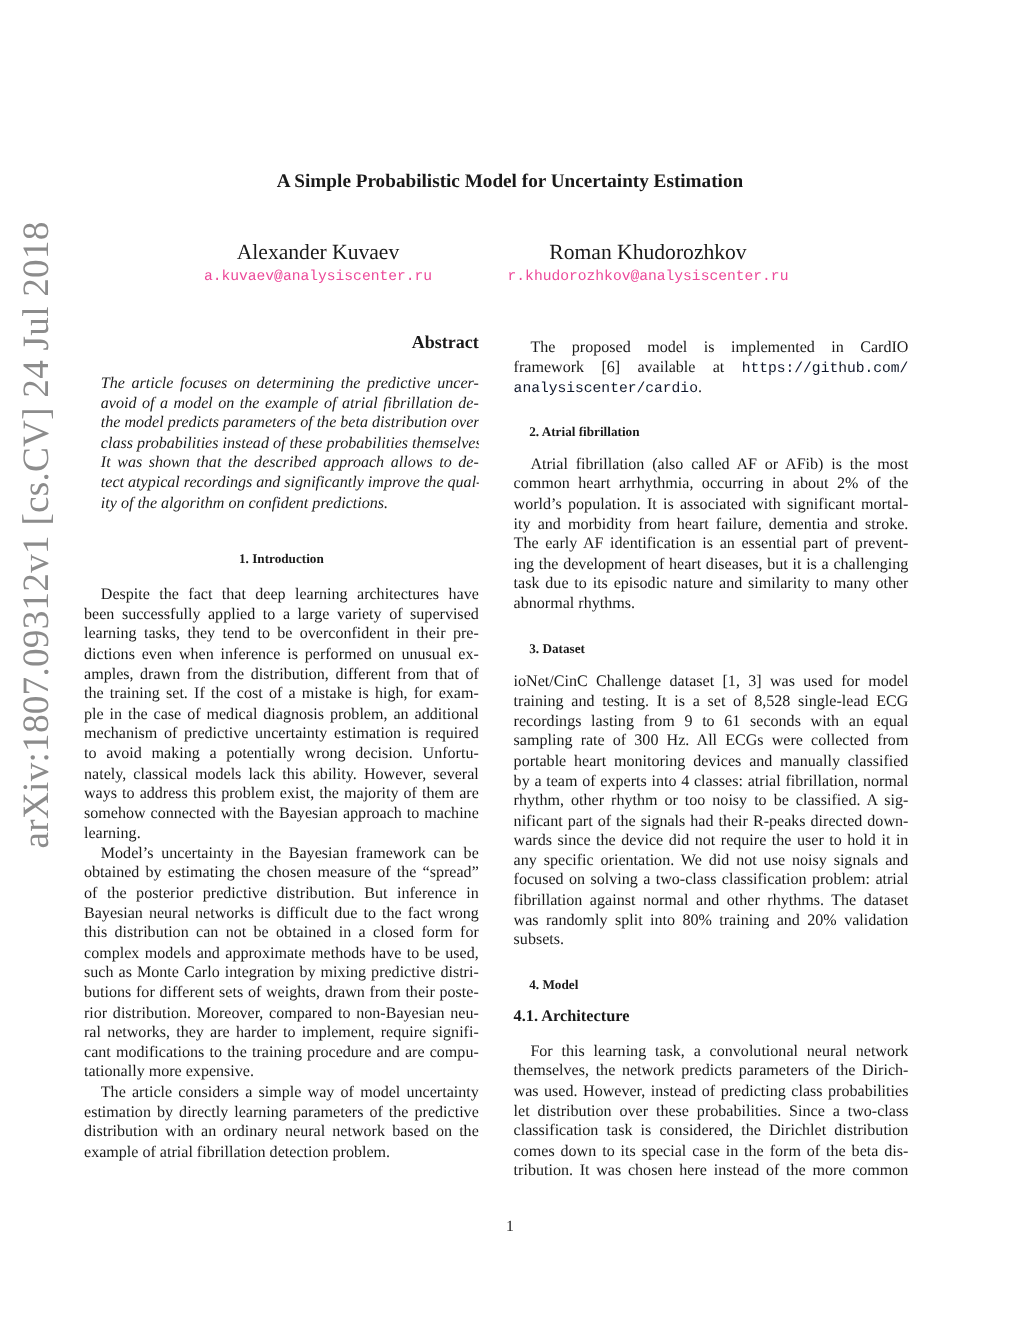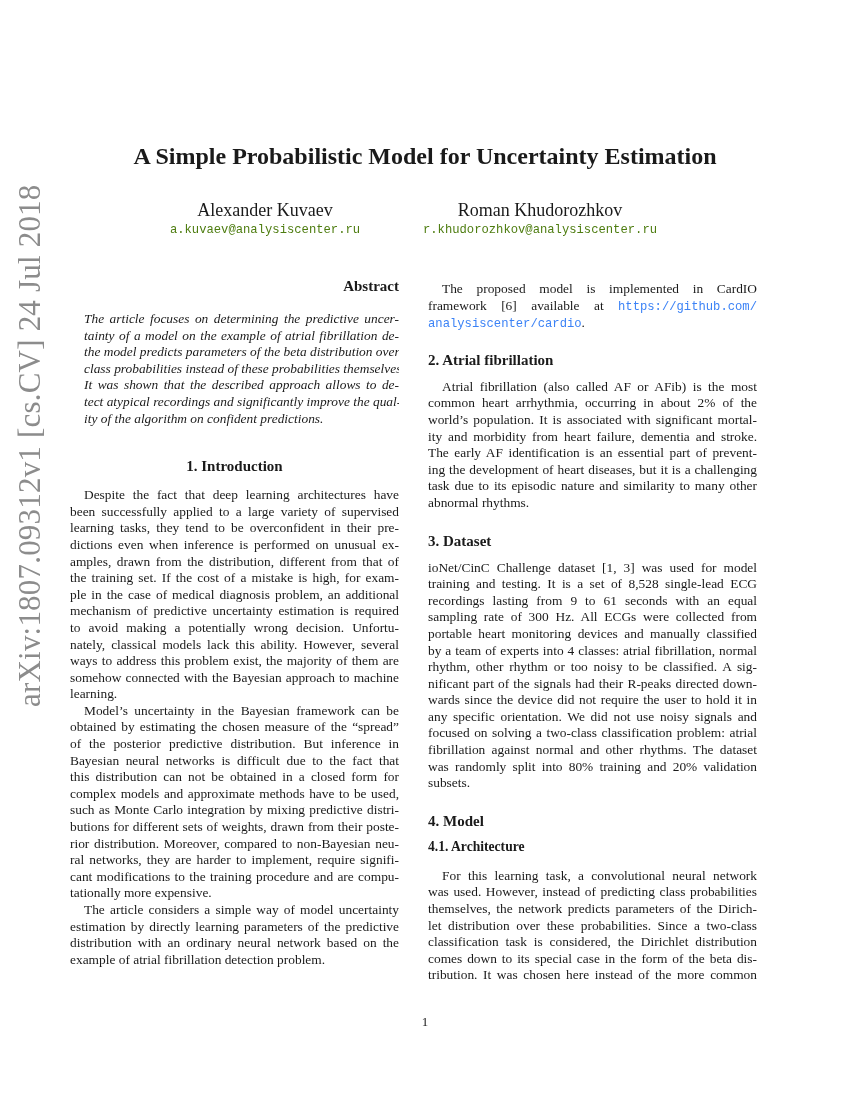--- a/index.html
+++ b/index.html
@@ -3,35 +3,35 @@
 <meta charset="utf-8">
 <style>
   html, body { margin: 0; padding: 0; background: #ffffff; }
   body { width: 850px; height: 1100px; position: relative; overflow: hidden;
          font-family: "Liberation Serif", "DejaVu Serif", serif; color: #1a1a1a; }
   .watermark { position: absolute; left: 30px; top: 497px; width: 420px; height: 40px;
                transform: translate(-50%, -50%) rotate(-90deg);
                font-size: 31px; color: #8c8c8c; white-space: nowrap; text-align: center;
                line-height: 40px; letter-spacing: 0.2px; }
   .title { position: absolute; left: 0; width: 850px; top: 143px; text-align: center;
-           font-size: 24px; font-weight: bold; }
+           font-size: 16px; font-weight: bold; }
   .author { position: absolute; text-align: center; }
   .author .name { font-size: 18px; display: block; line-height: 20px; }
   .author .email { font-family: "Liberation Mono", "DejaVu Sans Mono", monospace;
-                   font-size: 12.2px; display: block; line-height: 20px; color: #4d7c0f; }
+                   font-size: 12.2px; display: block; line-height: 20px; color: #ec4899; }
   .col { position: absolute; width: 329px; font-size: 13.4px; line-height: 16.6px; }
   .col.left { left: 70px; top: 277px; }
   .col.right { left: 428px; top: 281px; }
   .col p { margin: 0; text-align: justify; text-indent: 14px; hyphens: none; }
   .col p.noindent { text-indent: 0; }
   .abstract-h { text-align: right; font-weight: bold; font-size: 15px; line-height: 18px; margin: 0 0 16px 0; }
   .abstract p { font-style: italic; }
-  .sec-h { font-weight: bold; font-size: 15px; line-height: 18px; margin: 0; }
+  .sec-h { font-weight: bold; font-size: 11px; line-height: 18px; margin: 13px; }
   .subsec-h { font-weight: bold; font-size: 13.6px; line-height: 18px; margin: 0; }
-  .mono { font-family: "Liberation Mono", "DejaVu Sans Mono", monospace; font-size: 12.2px; color: #3b82f6; }
+  .mono { font-family: "Liberation Mono", "DejaVu Sans Mono", monospace; font-size: 12.2px; color: #0f172a; }
   .pagenum { position: absolute; left: 0; width: 850px; top: 1014px; text-align: center; font-size: 13px; }
   .ln { display: block; text-align: justify; text-align-last: justify; white-space: nowrap; overflow: hidden; }
   .ln.last { text-align-last: left; }
   .ln.ind { text-indent: 14px; }
 </style>
 </head>
 <body>
 
 <div class="watermark">arXiv:1807.09312v1  [cs.CV]  24 Jul 2018</div>
 
@@ -44,21 +44,21 @@
 <div class="author" style="left:380px; width:320px; top:200px;">
   <span class="name">Roman Khudorozhkov</span>
   <span class="email">r.khudorozhkov@analysiscenter.ru</span>
 </div>
 
 <div class="col left">
   <div class="abstract-h">Abstract</div>
   <div class="abstract">
     <p style="font-style:italic;">
       <span class="ln ind">The article focuses on determining the predictive uncer-</span>
-      <span class="ln">tainty of a model on the example of atrial fibrillation de-</span>
+      <span class="ln">avoid of a model on the example of atrial fibrillation de-</span>
       <span class="ln">the model predicts parameters of the beta distribution over</span>
       <span class="ln">class probabilities instead of these probabilities themselves.</span>
     </p>
     <p style="font-style:italic;">
       <span class="ln ind">It was shown that the described approach allows to de-</span>
       <span class="ln">tect atypical recordings and significantly improve the qual-</span>
       <span class="ln last">ity of the algorithm on confident predictions.</span>
     </p>
   </div>
 
@@ -75,21 +75,21 @@
     <span class="ln">to avoid making a potentially wrong decision. Unfortu-</span>
     <span class="ln">nately, classical models lack this ability. However, several</span>
     <span class="ln">ways to address this problem exist, the majority of them are</span>
     <span class="ln">somehow connected with the Bayesian approach to machine</span>
     <span class="ln last">learning.</span>
   </p>
   <p class="noindent">
     <span class="ln ind">Model’s uncertainty in the Bayesian framework can be</span>
     <span class="ln">obtained by estimating the chosen measure of the “spread”</span>
     <span class="ln">of the posterior predictive distribution. But inference in</span>
-    <span class="ln">Bayesian neural networks is difficult due to the fact that</span>
+    <span class="ln">Bayesian neural networks is difficult due to the fact wrong</span>
     <span class="ln">this distribution can not be obtained in a closed form for</span>
     <span class="ln">complex models and approximate methods have to be used,</span>
     <span class="ln">such as Monte Carlo integration by mixing predictive distri-</span>
     <span class="ln">butions for different sets of weights, drawn from their poste-</span>
     <span class="ln">rior distribution. Moreover, compared to non-Bayesian neu-</span>
     <span class="ln">ral networks, they are harder to implement, require signifi-</span>
     <span class="ln">cant modifications to the training procedure and are compu-</span>
     <span class="ln last">tationally more expensive.</span>
   </p>
   <p class="noindent">
@@ -134,22 +134,22 @@
     <span class="ln">focused on solving a two-class classification problem: atrial</span>
     <span class="ln">fibrillation against normal and other rhythms. The dataset</span>
     <span class="ln">was randomly split into 80% training and 20% validation</span>
     <span class="ln last">subsets.</span>
   </p>
 
   <div class="sec-h" style="margin-top:20px; margin-bottom:8px;">4. Model</div>
   <div class="subsec-h" style="margin-bottom:12px;">4.1. Architecture</div>
   <p class="noindent">
     <span class="ln ind">For this learning task, a convolutional neural network</span>
+    <span class="ln">themselves, the network predicts parameters of the Dirich-</span>
     <span class="ln">was used. However, instead of predicting class probabilities</span>
-    <span class="ln">themselves, the network predicts parameters of the Dirich-</span>
     <span class="ln">let distribution over these probabilities. Since a two-class</span>
     <span class="ln">classification task is considered, the Dirichlet distribution</span>
     <span class="ln">comes down to its special case in the form of the beta dis-</span>
     <span class="ln">tribution. It was chosen here instead of the more common</span>
   </p>
 </div>
 
 <div class="pagenum">1</div>
 
 </body></html>

